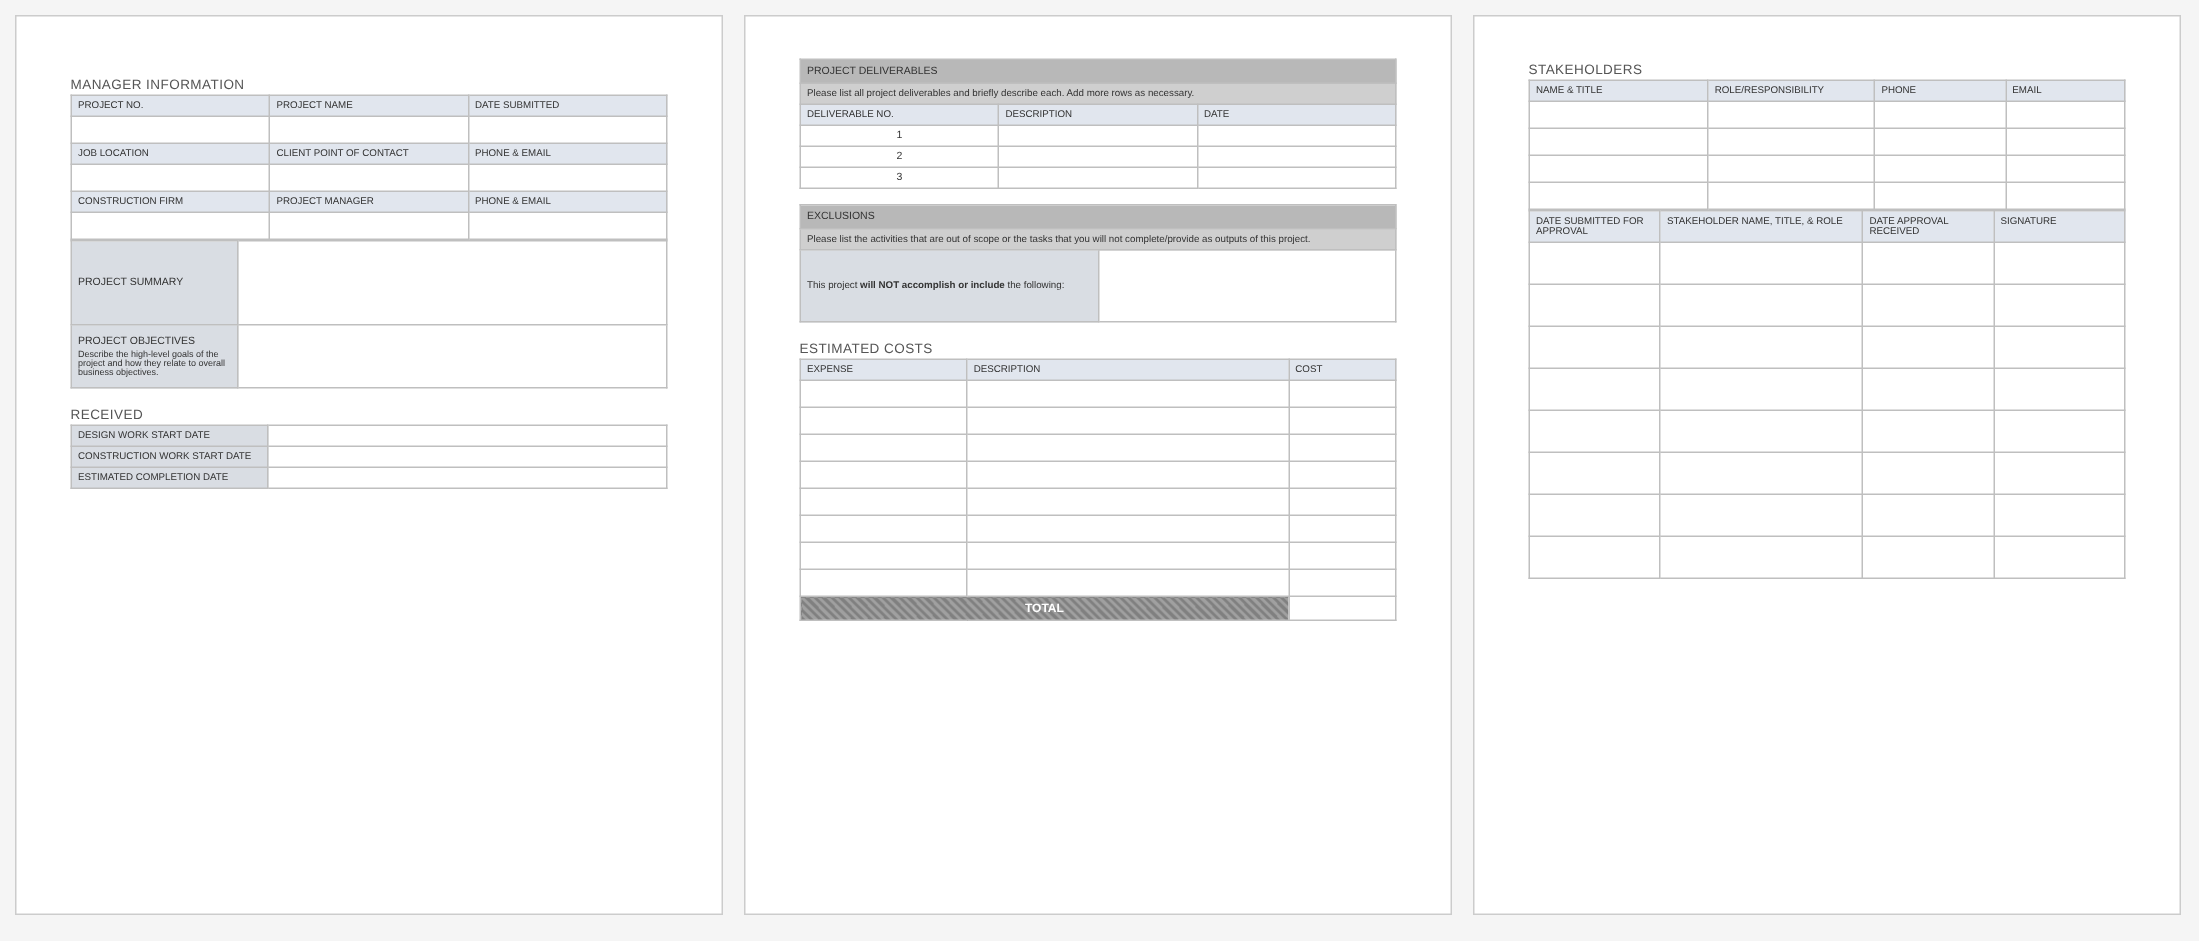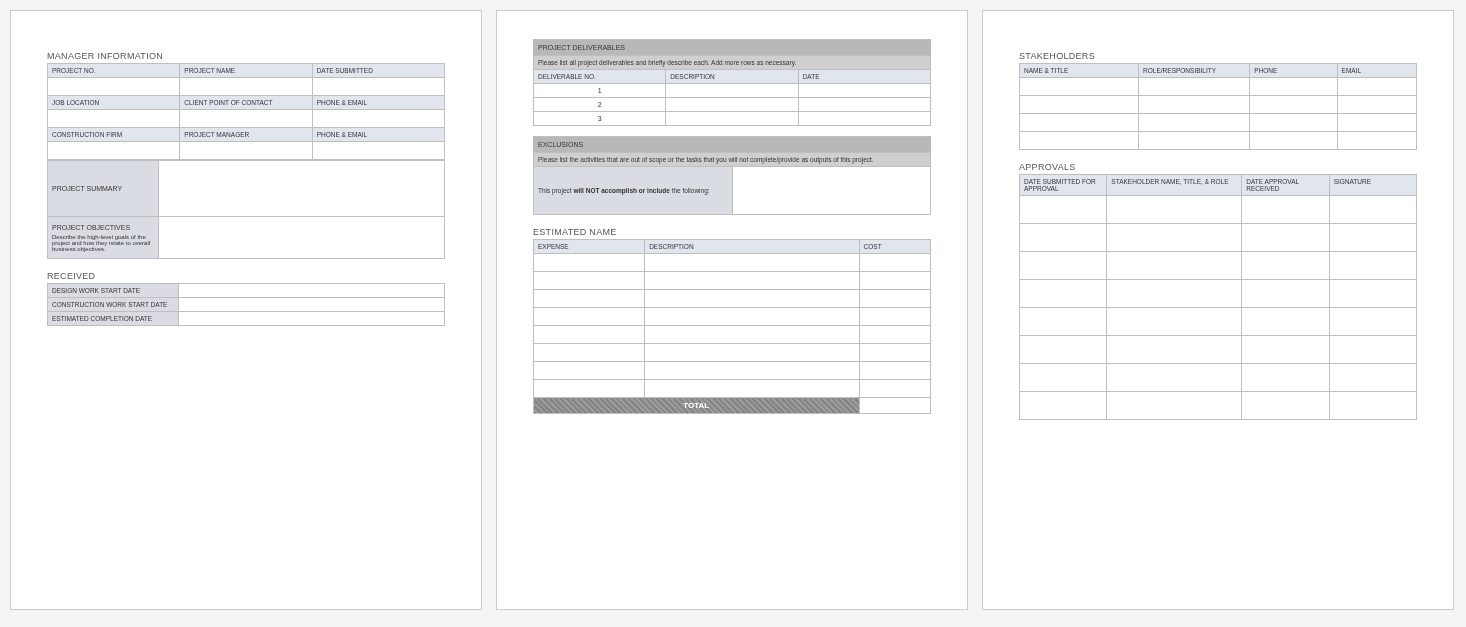--- a/index.html
+++ b/index.html
@@ -210,21 +210,21 @@
         </tr>
     <tr>
       <td class="hdr-gray" style="width:30%;vertical-align:middle">
         <span>This project </span><span class="bold">will NOT accomplish or include</span><span> the following:</span>
       </td>
       <td style="height:48px"></td>
     </tr>
   </tbody>
     </table>
 
-  <div class="section-title">ESTIMATED NAME</div>
+  <div class="section-title">ESTIMATED COSTS</div>
   <table>
     <tbody>
         <tr>
       <td class="hdr" style="width:28%">EXPENSE</td>
       <td class="hdr">DESCRIPTION</td>
       <td class="hdr" style="width:18%">COST</td>
     </tr>
     <tr class="empty-row">
           <td></td>
           <td></td>
@@ -267,21 +267,21 @@
         </tr>
     <tr>
       <td colspan="2" class="total-row">TOTAL</td>
       <td></td>
     </tr>
   </tbody>
     </table>
 </div>
 
 <div class="page">
-  <div class="section-title" style="margin-top:12px">STAKEHOLDERS</div>
+  <div class="section-title" style="margin-top:2px">STAKEHOLDERS</div>
   <table>
     <tbody>
         <tr>
       <td class="hdr" style="width:30%">NAME &amp; TITLE</td>
       <td class="hdr" style="width:28%">ROLE/RESPONSIBILITY</td>
       <td class="hdr" style="width:22%">PHONE</td>
       <td class="hdr">EMAIL</td>
     </tr>
     <tr class="empty-row">
           <td></td>
@@ -303,21 +303,20 @@
         </tr>
     <tr class="empty-row">
           <td></td>
           <td></td>
           <td></td>
           <td></td>
         </tr>
   </tbody>
     </table>
 
-  <div class="section-title">APPROVALS</div>
   <table>
     <tbody>
         <tr>
       <td class="hdr" style="width:22%">DATE SUBMITTED FOR APPROVAL</td>
       <td class="hdr" style="width:34%">STAKEHOLDER NAME, TITLE, &amp; ROLE</td>
       <td class="hdr" style="width:22%">DATE APPROVAL RECEIVED</td>
       <td class="hdr">SIGNATURE</td>
     </tr>
     <tr>
           <td style="height:28px"></td>

